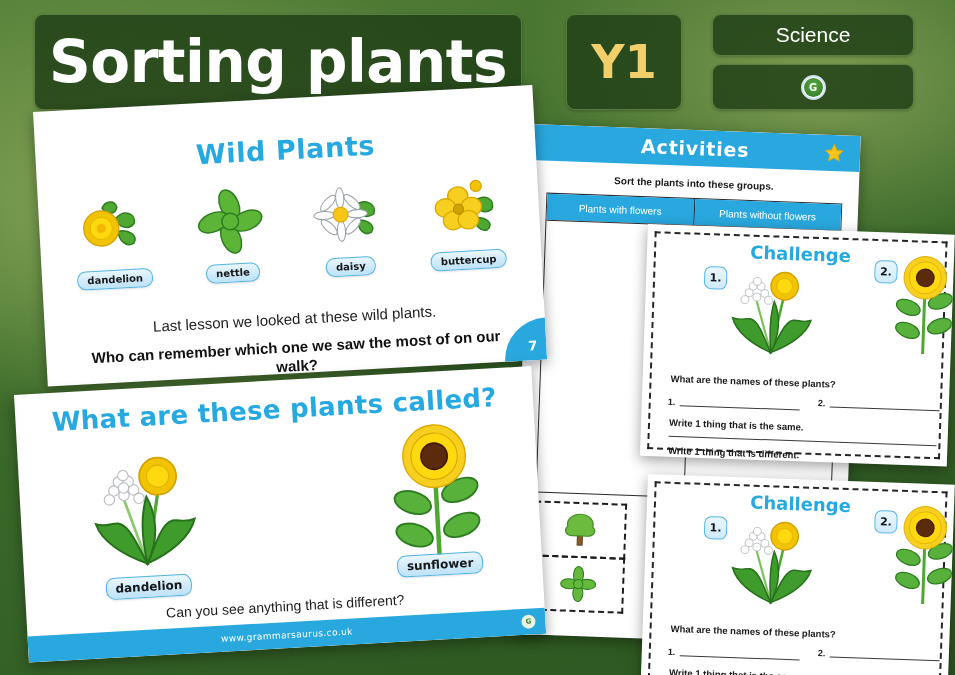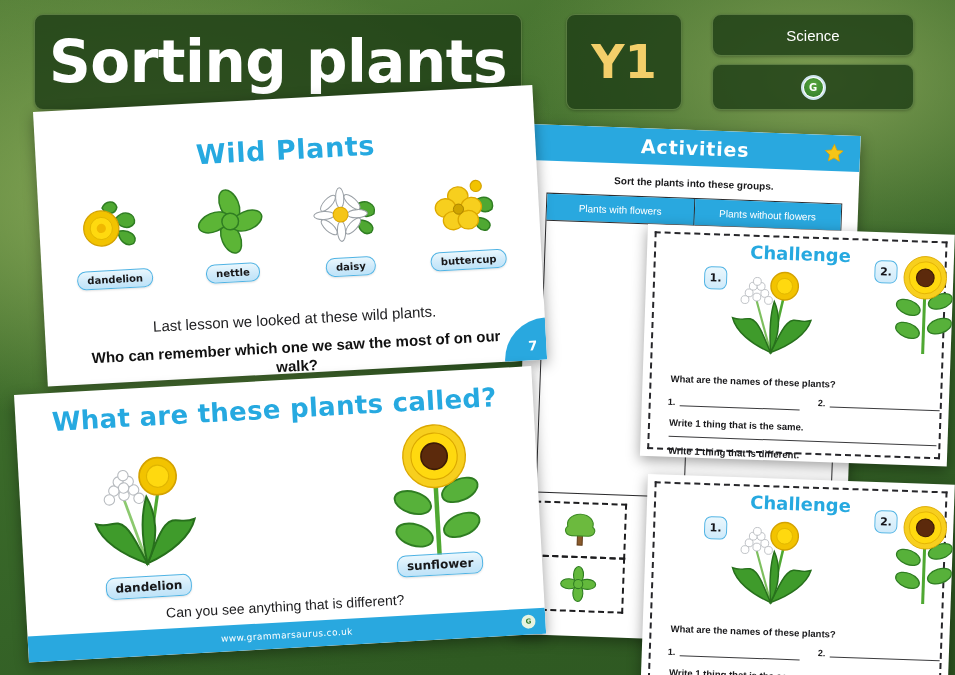--- a/index.html
+++ b/index.html
@@ -25,21 +25,21 @@
     box-shadow: 0 1px 3px rgba(0,0,0,0.25);
   }
   #title-box { left: 34px; top: 14px; width: 488px; height: 96px; display: flex; align-items: center; justify-content: center; }
   #title-text {
     color: #ffffff; font-size: 58px; font-weight: bold; letter-spacing: -0.5px;
     font-family: "DejaVu Sans", sans-serif; line-height: 1; white-space: nowrap;
   }
   #year-box { left: 566px; top: 14px; width: 116px; height: 96px; display: flex; align-items: center; justify-content: center; }
   #year-text { color: #f2cf6a; font-size: 46px; font-weight: bold; font-family: "DejaVu Sans", sans-serif; }
   #subject-box { left: 712px; top: 14px; width: 202px; height: 42px; display: flex; align-items: center; justify-content: center; }
-  #subject-text { color: #ffffff; font-size: 15px; font-family: "Liberation Sans", sans-serif; }
+  #subject-text { color: #ffffff; font-size: 21px; font-family: "Liberation Sans", sans-serif; }
   #brand-box { left: 712px; top: 64px; width: 202px; height: 46px; display: flex; align-items: center; justify-content: center; gap: 7px; }
   #brand-text { color: #ffffff; font-size: 15px; font-weight: bold; letter-spacing: -0.3px; font-family: "DejaVu Sans", sans-serif; }
   .logo-badge {
     width: 25px; height: 25px; border-radius: 50%;
     background: #ffffff; border: 2px solid #cfe4ef;
     display: flex; align-items: center; justify-content: center; flex: none;
   }
   .logo-badge .inner {
     width: 19px; height: 19px; border-radius: 50%;
     background: radial-gradient(circle at 50% 35%, #58a53f 0%, #2e7a28 100%);

